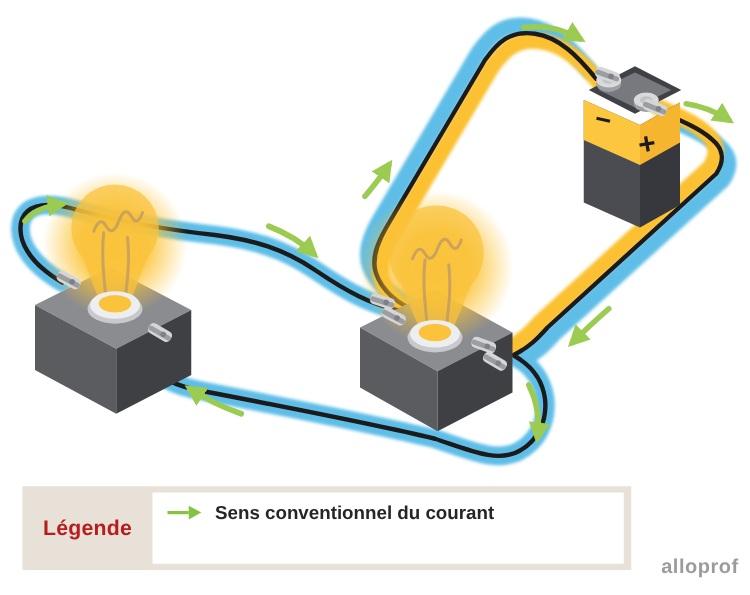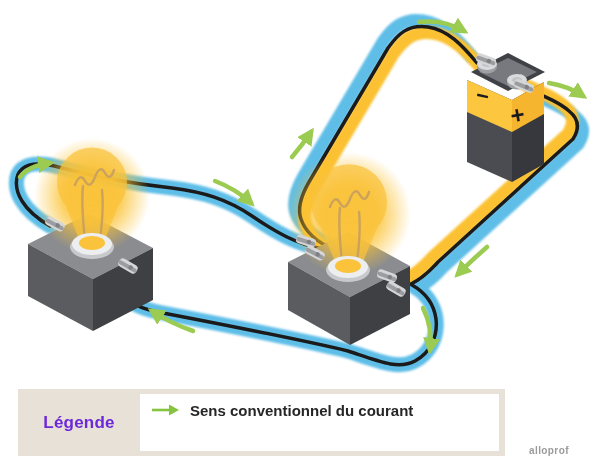--- a/index.html
+++ b/index.html
@@ -6,33 +6,33 @@
   .stage{
     position:relative;width:600px;height:476px;background:#ffffff;overflow:hidden;
     font-family:"Liberation Sans",sans-serif;
   }
   .stage svg.diagram{position:absolute;left:0;top:0;}
   .legend{
     position:absolute;left:18px;top:389px;width:487px;height:67px;
     background:#e8e1d8;display:flex;align-items:stretch;box-sizing:border-box;
   }
   .legend-title{
-    width:122px;display:flex;align-items:center;justify-content:center;
-    font-size:17px;font-weight:bold;color:#6d28d9;letter-spacing:.2px;
+    width:104px;display:flex;align-items:center;justify-content:center;
+    font-size:17px;font-weight:bold;color:#b91c1c;letter-spacing:.2px;
   }
   .legend-panel{
     flex:1;background:#ffffff;margin:5px 6px 5px 0;padding:4px 8px 2px 10px;
     display:flex;flex-direction:column;justify-content:space-between;box-sizing:border-box;
   }
   .legend-row{display:flex;align-items:center;gap:10px;height:24px;}
   .legend-row .lbl{font-size:15px;font-weight:600;color:#262626;white-space:nowrap;}
   .legend-row .sw{display:block;}
   .gap{width:36px;}
   .watermark{
-    position:absolute;left:529px;top:445px;font-size:10px;font-weight:bold;
+    position:absolute;left:529px;top:445px;font-size:16px;font-weight:bold;
     color:#9b9b9b;letter-spacing:.4px;
   }
 </style>
 </head>
 <body>
 
 <div class="stage">
 
   <svg class="diagram" width="600" height="383" viewBox="0 0 600 383" xmlns="http://www.w3.org/2000/svg" xmlns:xlink="http://www.w3.org/1999/xlink">
     <defs>

